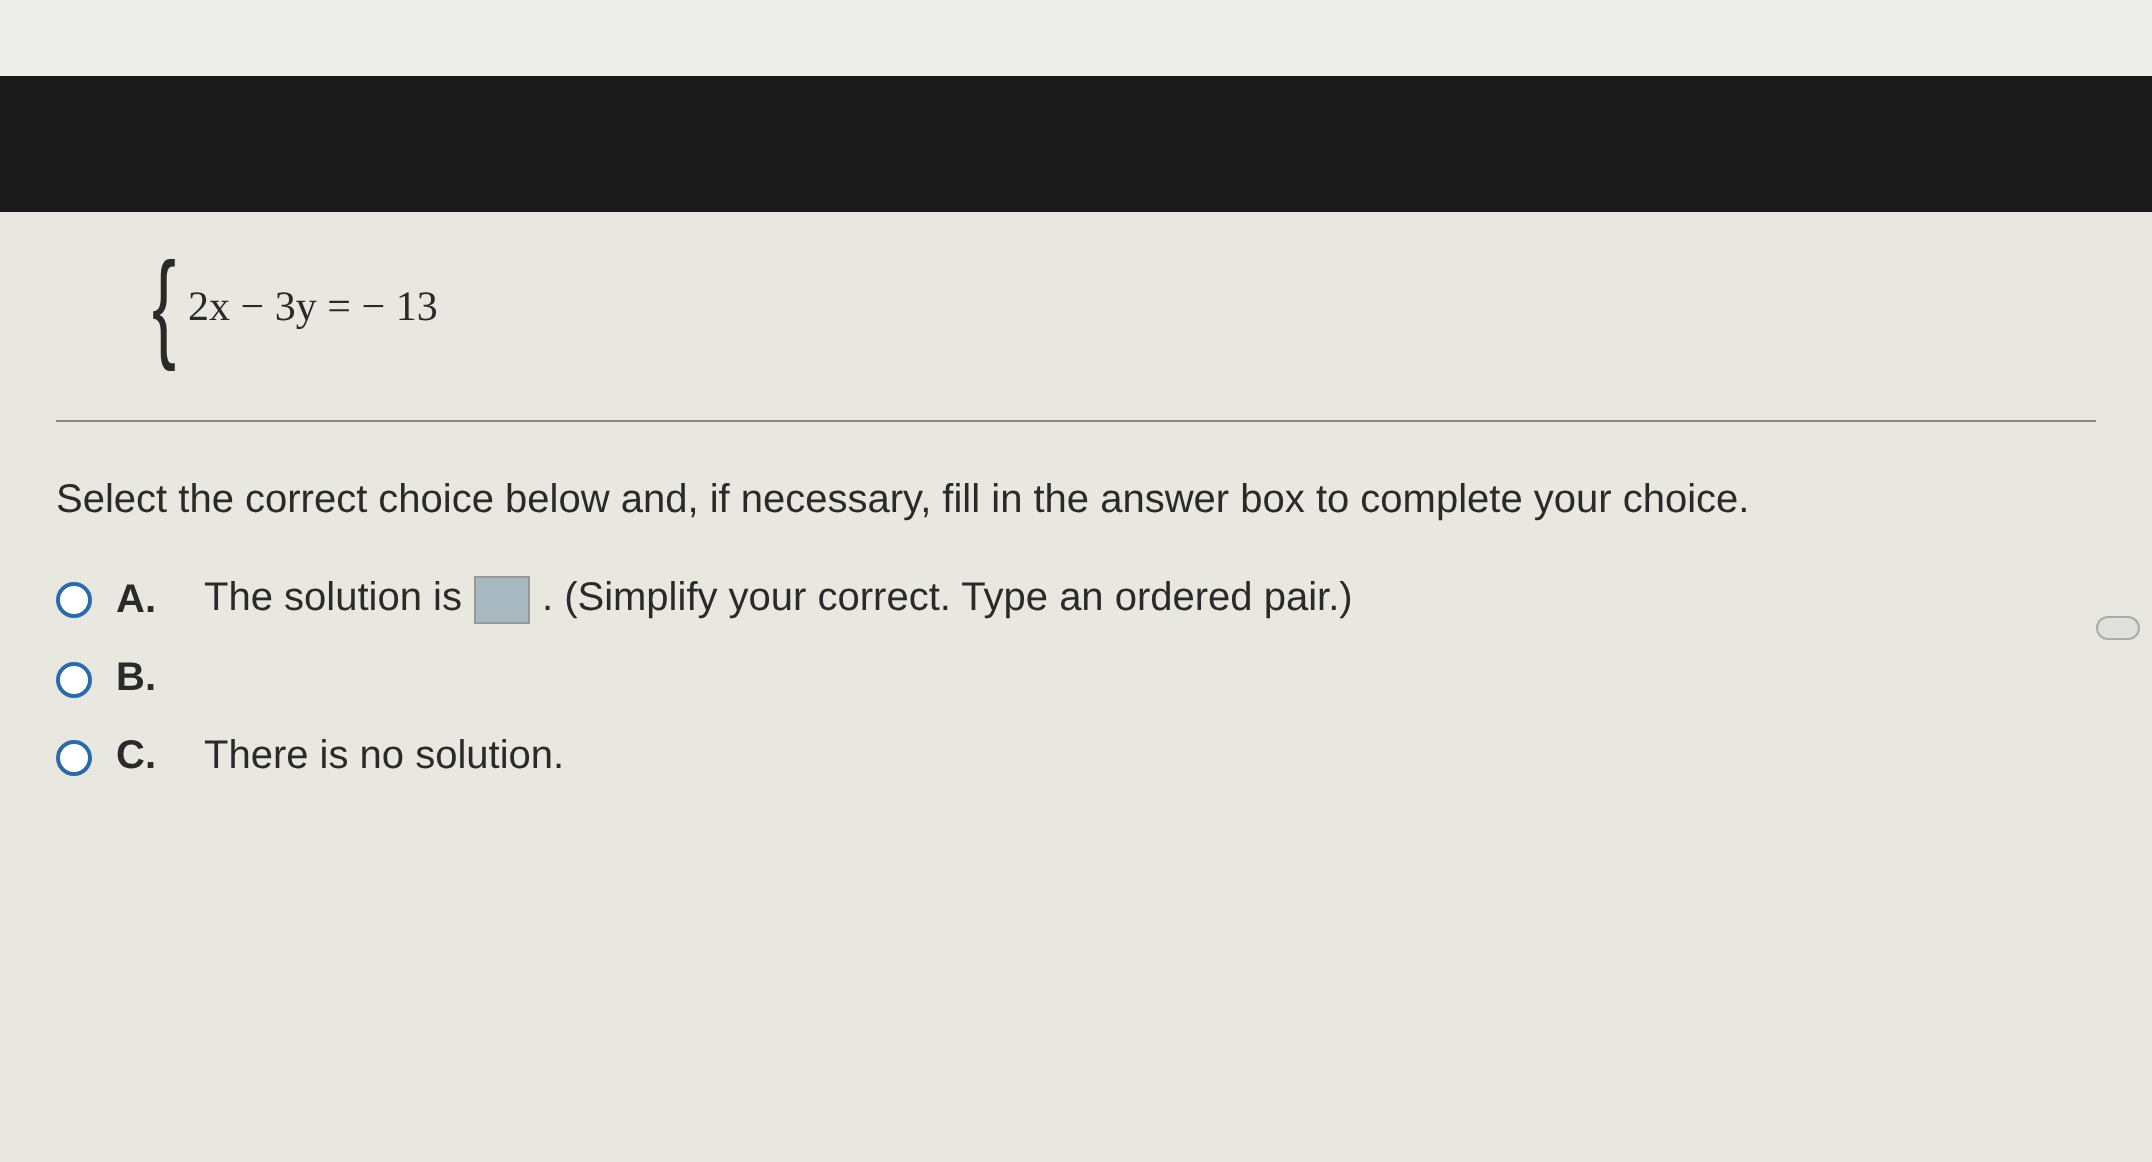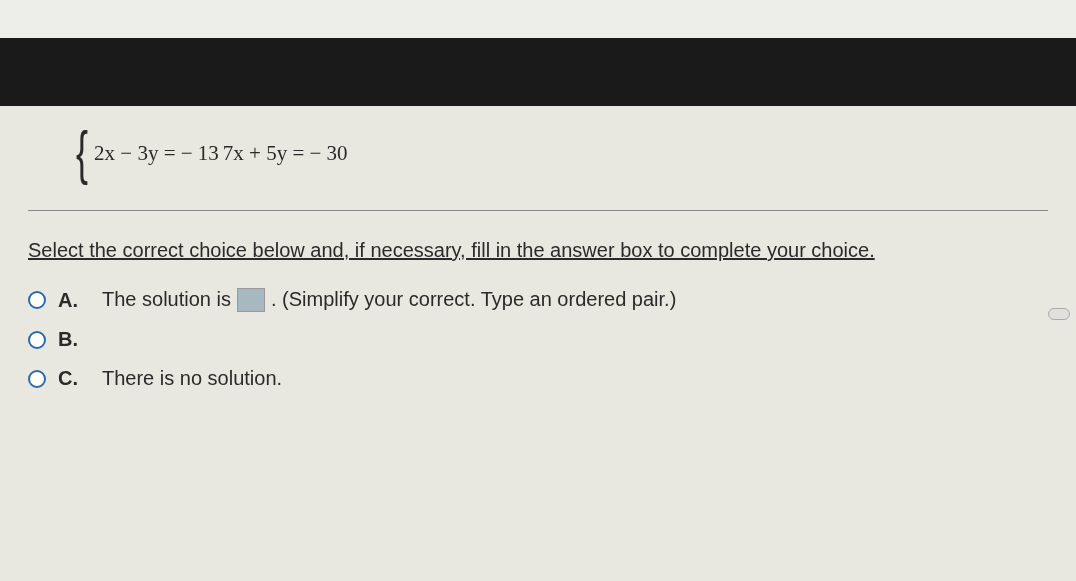--- a/index.html
+++ b/index.html
@@ -57,21 +57,20 @@
     .divider {
       border: none;
       border-top: 1px solid #888;
       margin: 18px 0 28px 0;
       width: 100%;
     }
     .select-instruction {
       font-size: 20px;
       color: #2a2a2a;
       margin-bottom: 26px;
-      text-decoration: underline;
     }
     .choices {
       display: flex;
       flex-direction: column;
       gap: 16px;
     }
     .choice {
       display: flex;
       align-items: center;
       gap: 12px;
@@ -121,21 +120,20 @@
 
 <div class="top-spacer"></div>
 <div class="header-bar"></div>
 
 <div class="content">
 
   <div class="equation-system">
     <span class="brace">{</span>
     <div class="equations">
       <span class="eq">2x − 3y = − 13</span>
-      <span class="eq">7x + 5y = − 30</span>
     </div>
   </div>
 
   <hr class="divider">
 
   <p class="select-instruction">Select the correct choice below and, if necessary, fill in the answer box to complete your choice.</p>
 
   <div class="choices">
     <div class="choice">
       <span class="radio"></span>

